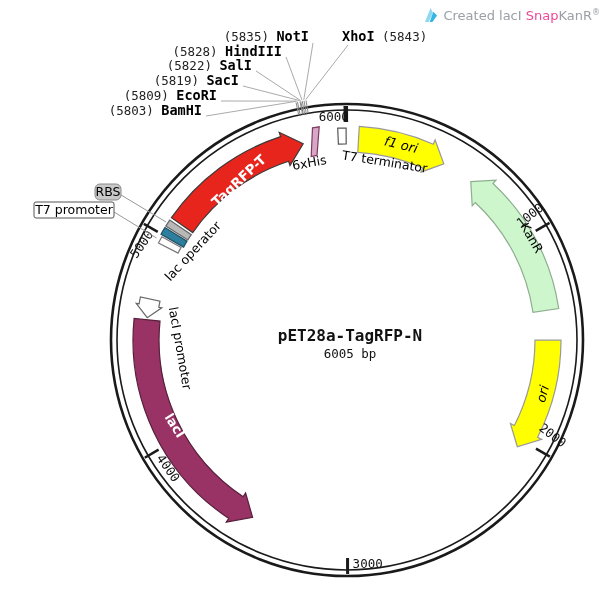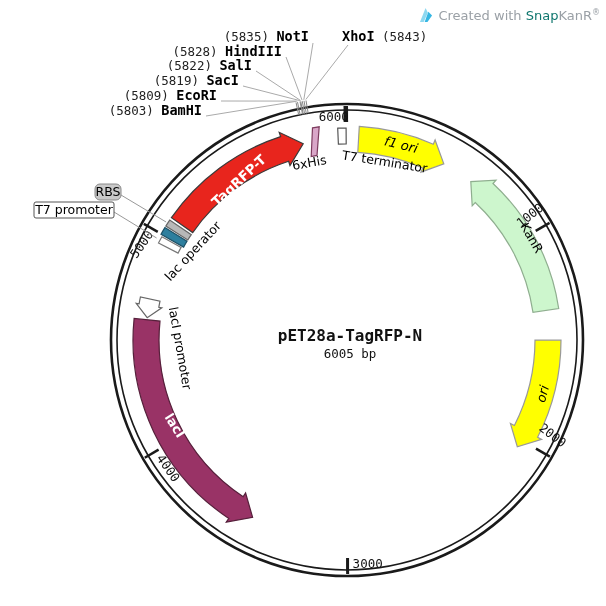--- a/index.html
+++ b/index.html
@@ -1,21 +1,21 @@
 <!DOCTYPE html>
 <html><head>
 <meta charset="utf-8">
 <style>
   html,body{margin:0;padding:0;background:#ffffff;}
   .stage{position:relative;width:606px;height:606px;background:#ffffff;overflow:hidden;
          font-family:"DejaVu Sans",sans-serif;}
   .stage > svg{position:absolute;left:0;top:0;}
   .watermark{position:absolute;top:8px;right:6px;display:flex;align-items:center;gap:5px;
              color:#9aa0a6;font:13px "DejaVu Sans",sans-serif;}
-  .wm-snap{color:#0f766e;}
+  .wm-snap{color:#ec4899;}
   .wm-reg{font-size:8px;vertical-align:super;}
   .sans{font-family:"DejaVu Sans",sans-serif;}
   .t-title{font-family:"DejaVu Sans Mono",monospace;font-weight:bold;font-size:16px;fill:#111;}
   .t-sub{font-family:"DejaVu Sans Mono",monospace;font-size:12.5px;fill:#111;}
   .enz-num{font-family:"DejaVu Sans Mono",monospace;font-size:12.5px;fill:#222;}
   .enz-name{font-family:"DejaVu Sans Mono",monospace;font-size:13.5px;font-weight:bold;fill:#000;}
   .tick-lab{font-family:"DejaVu Sans Mono",monospace;font-size:12.5px;fill:#111;}
 </style>
 </head>
 <body>
@@ -101,18 +101,18 @@
     <text x="350" y="341" text-anchor="middle" class="t-title">pET28a-TagRFP-N</text>
     <text x="350" y="358" text-anchor="middle" class="t-sub">6005 bp</text>
   </svg>
 
   <div class="watermark">
     <svg class="wm-logo" width="13" height="15" viewBox="0 0 14 16">
       <polygon points="0,15 6,0 8.5,5 4,15" fill="#8ed8f0"></polygon>
       <polygon points="5,15 9,4 13,8 8,15" fill="#35b6e3"></polygon>
     </svg>
     <span class="wm-text">
-      <span>Created with</span>
+      <span>Created lacI</span>
       <span class="wm-snap">Snap</span><span>KanR</span><sup class="wm-reg">®</sup>
     </span>
   </div>
 
 </div>
 
 </body></html>

